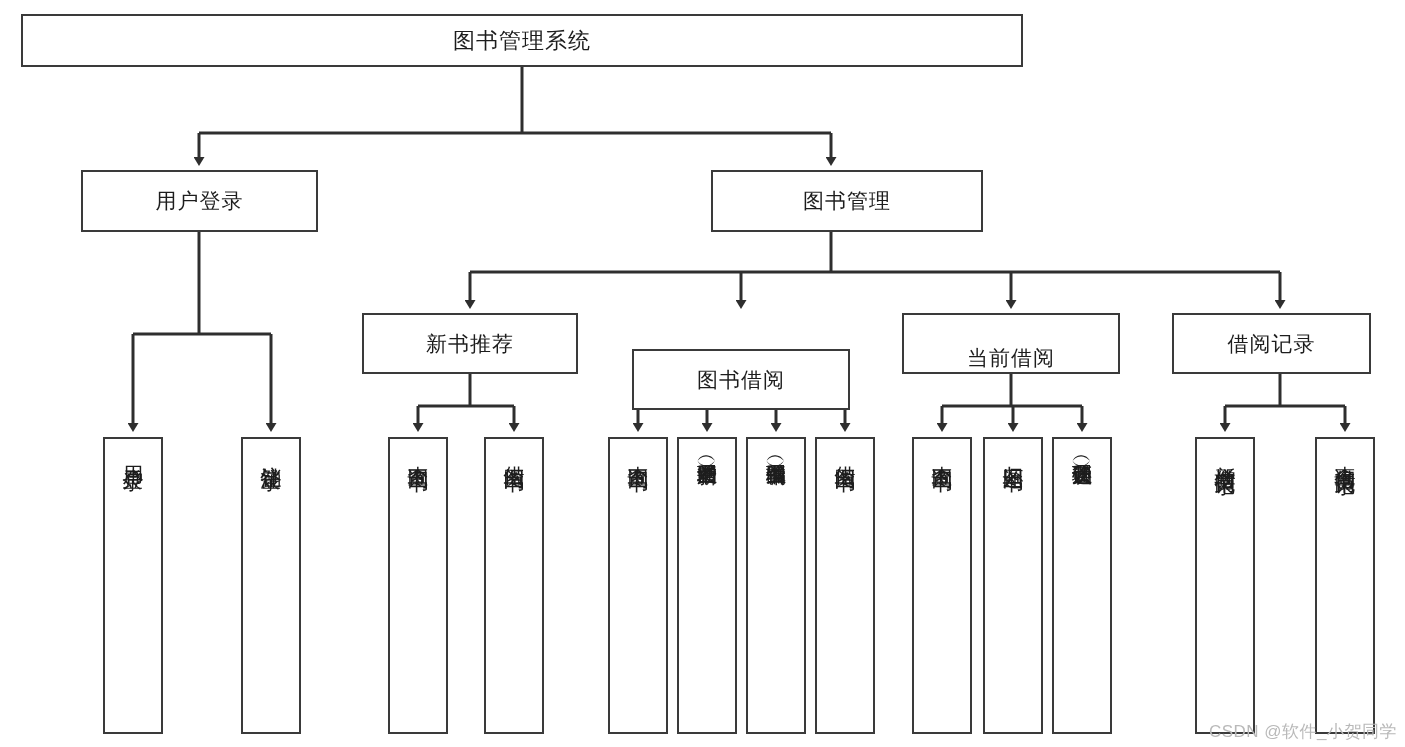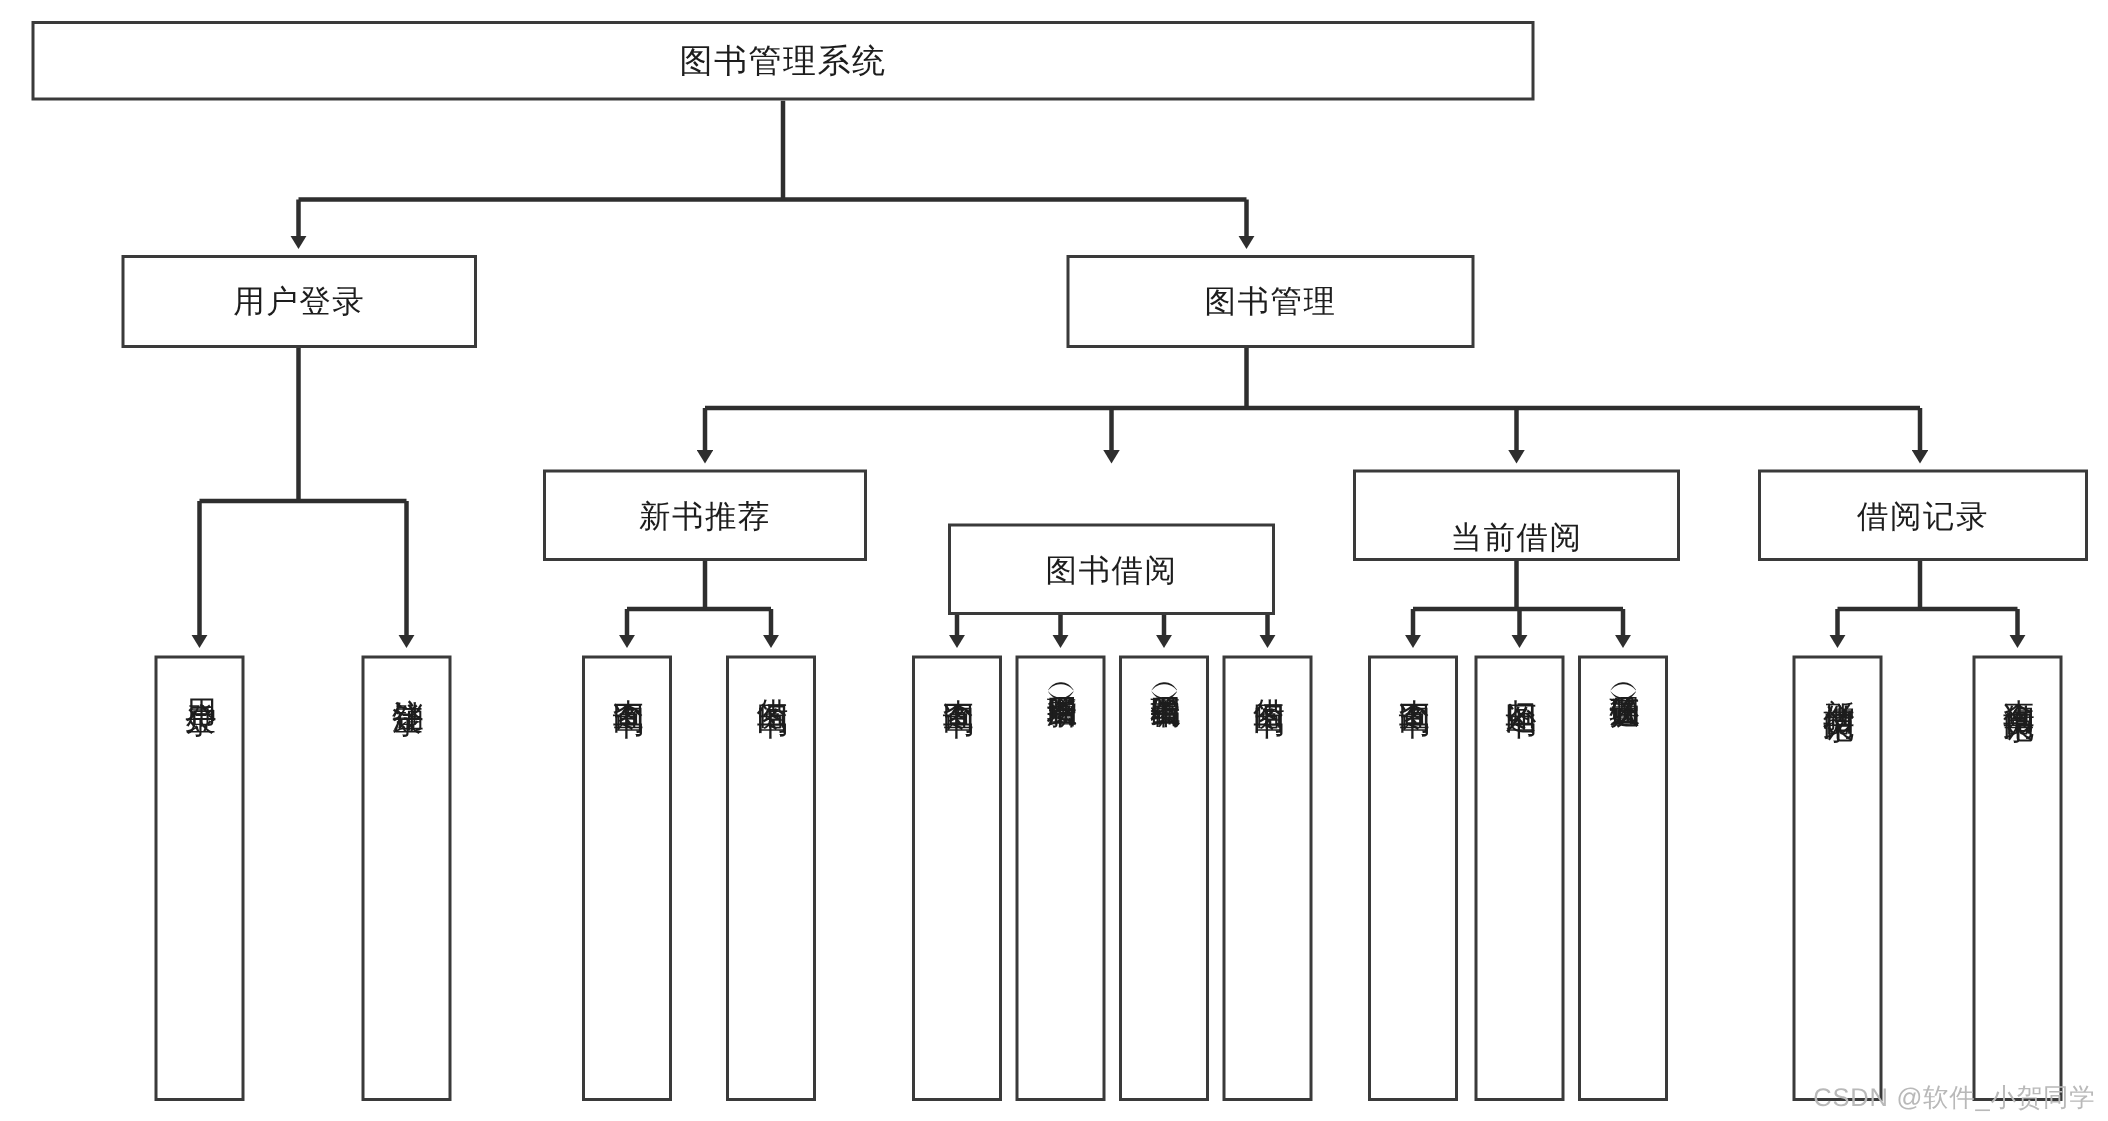--- a/index.html
+++ b/index.html
@@ -128,21 +128,21 @@
 
   <div class="node horiz" style="left:362px;top:313px;width:216px;height:61px;">
     <span>新书推荐</span>
   </div>
   <div class="node horiz" style="left:632px;top:313px;width:218px;height:61px;margin-top:36px;">
     <span>图书借阅</span>
   </div>
   <div class="node horiz" style="left:902px;top:313px;width:218px;height:61px;align-items:flex-end;">
     <span>当前借阅</span>
   </div>
-  <div class="node horiz" style="left:1172px;top:313px;width:220px;height:61px;">
+  <div class="node horiz" style="left:1172px;top:313px;width:199px;height:61px;">
     <span>借阅记录</span>
   </div>
 
   <div class="node vert" style="left:103px;top:437px;width:60px;height:297px;">
     <span class="vtext">用户登录</span>
   </div>
   <div class="node vert" style="left:241px;top:437px;width:60px;height:297px;">
     <span class="vtext">注销登录</span>
   </div>
 

